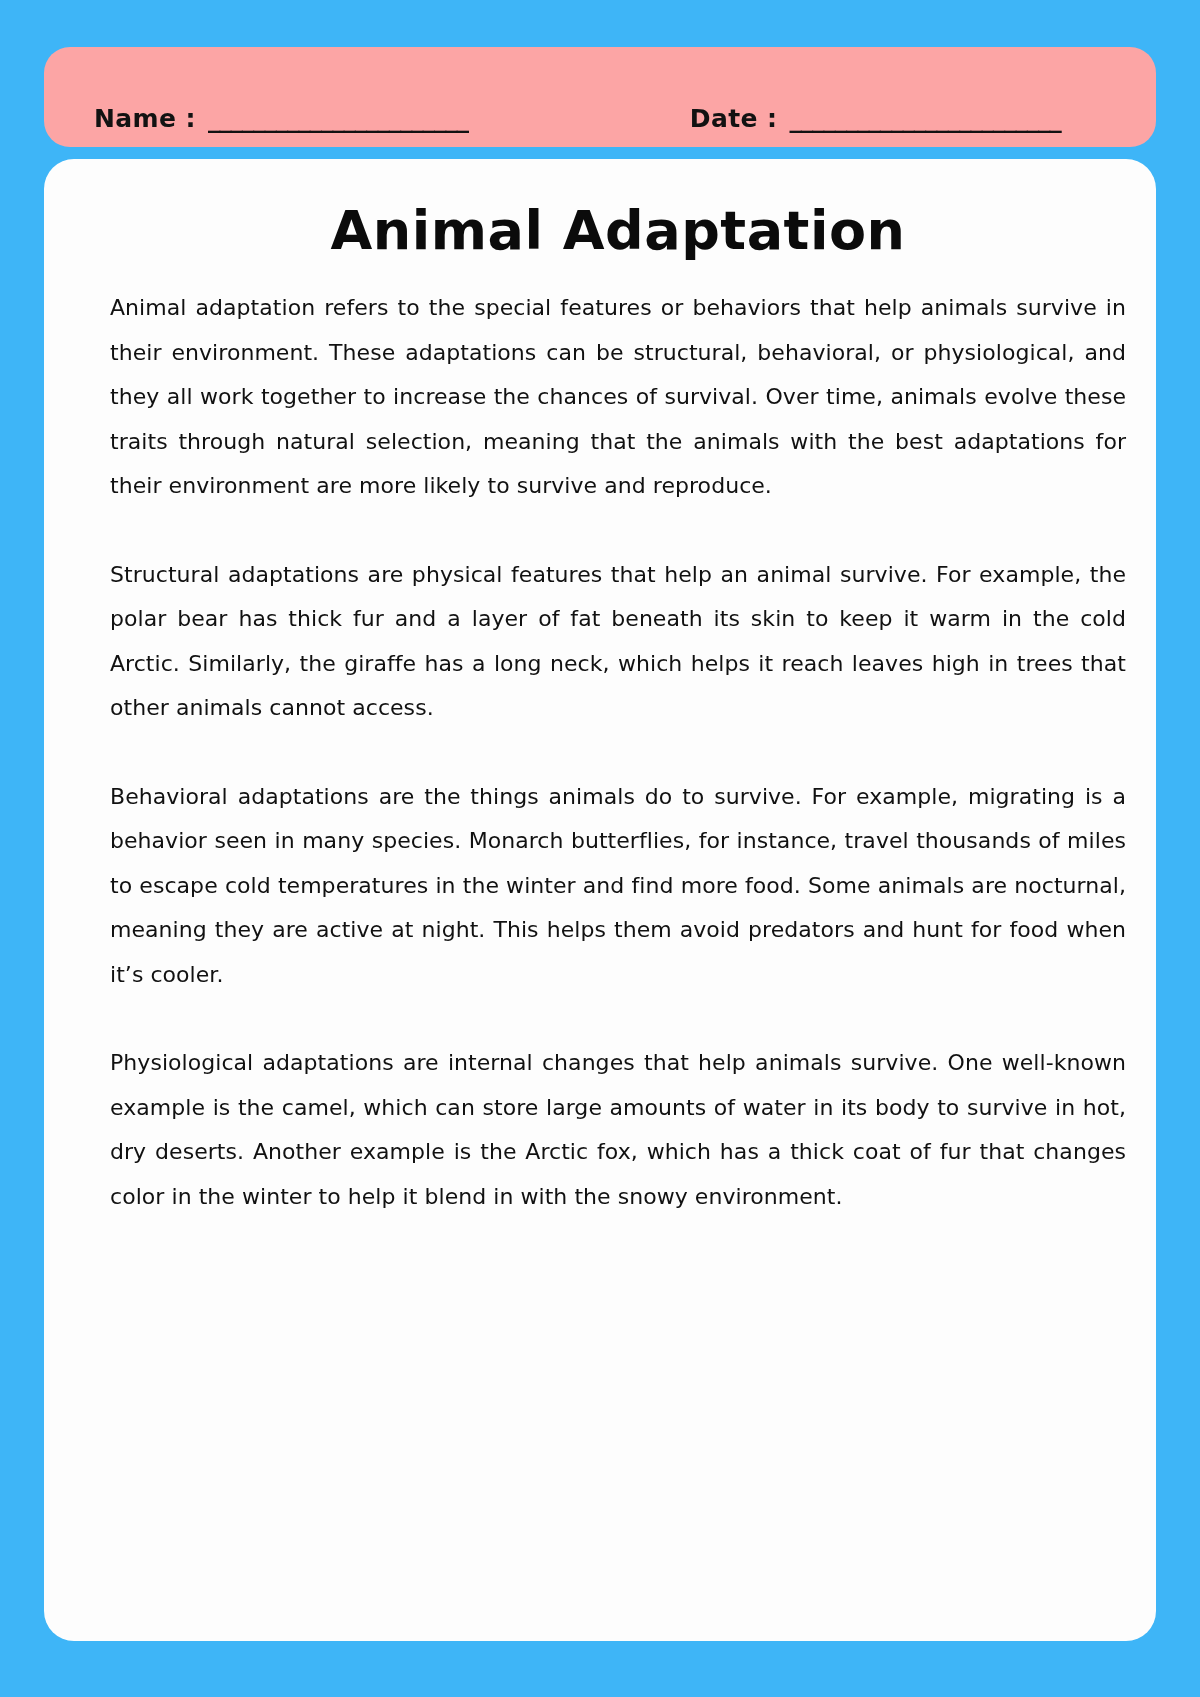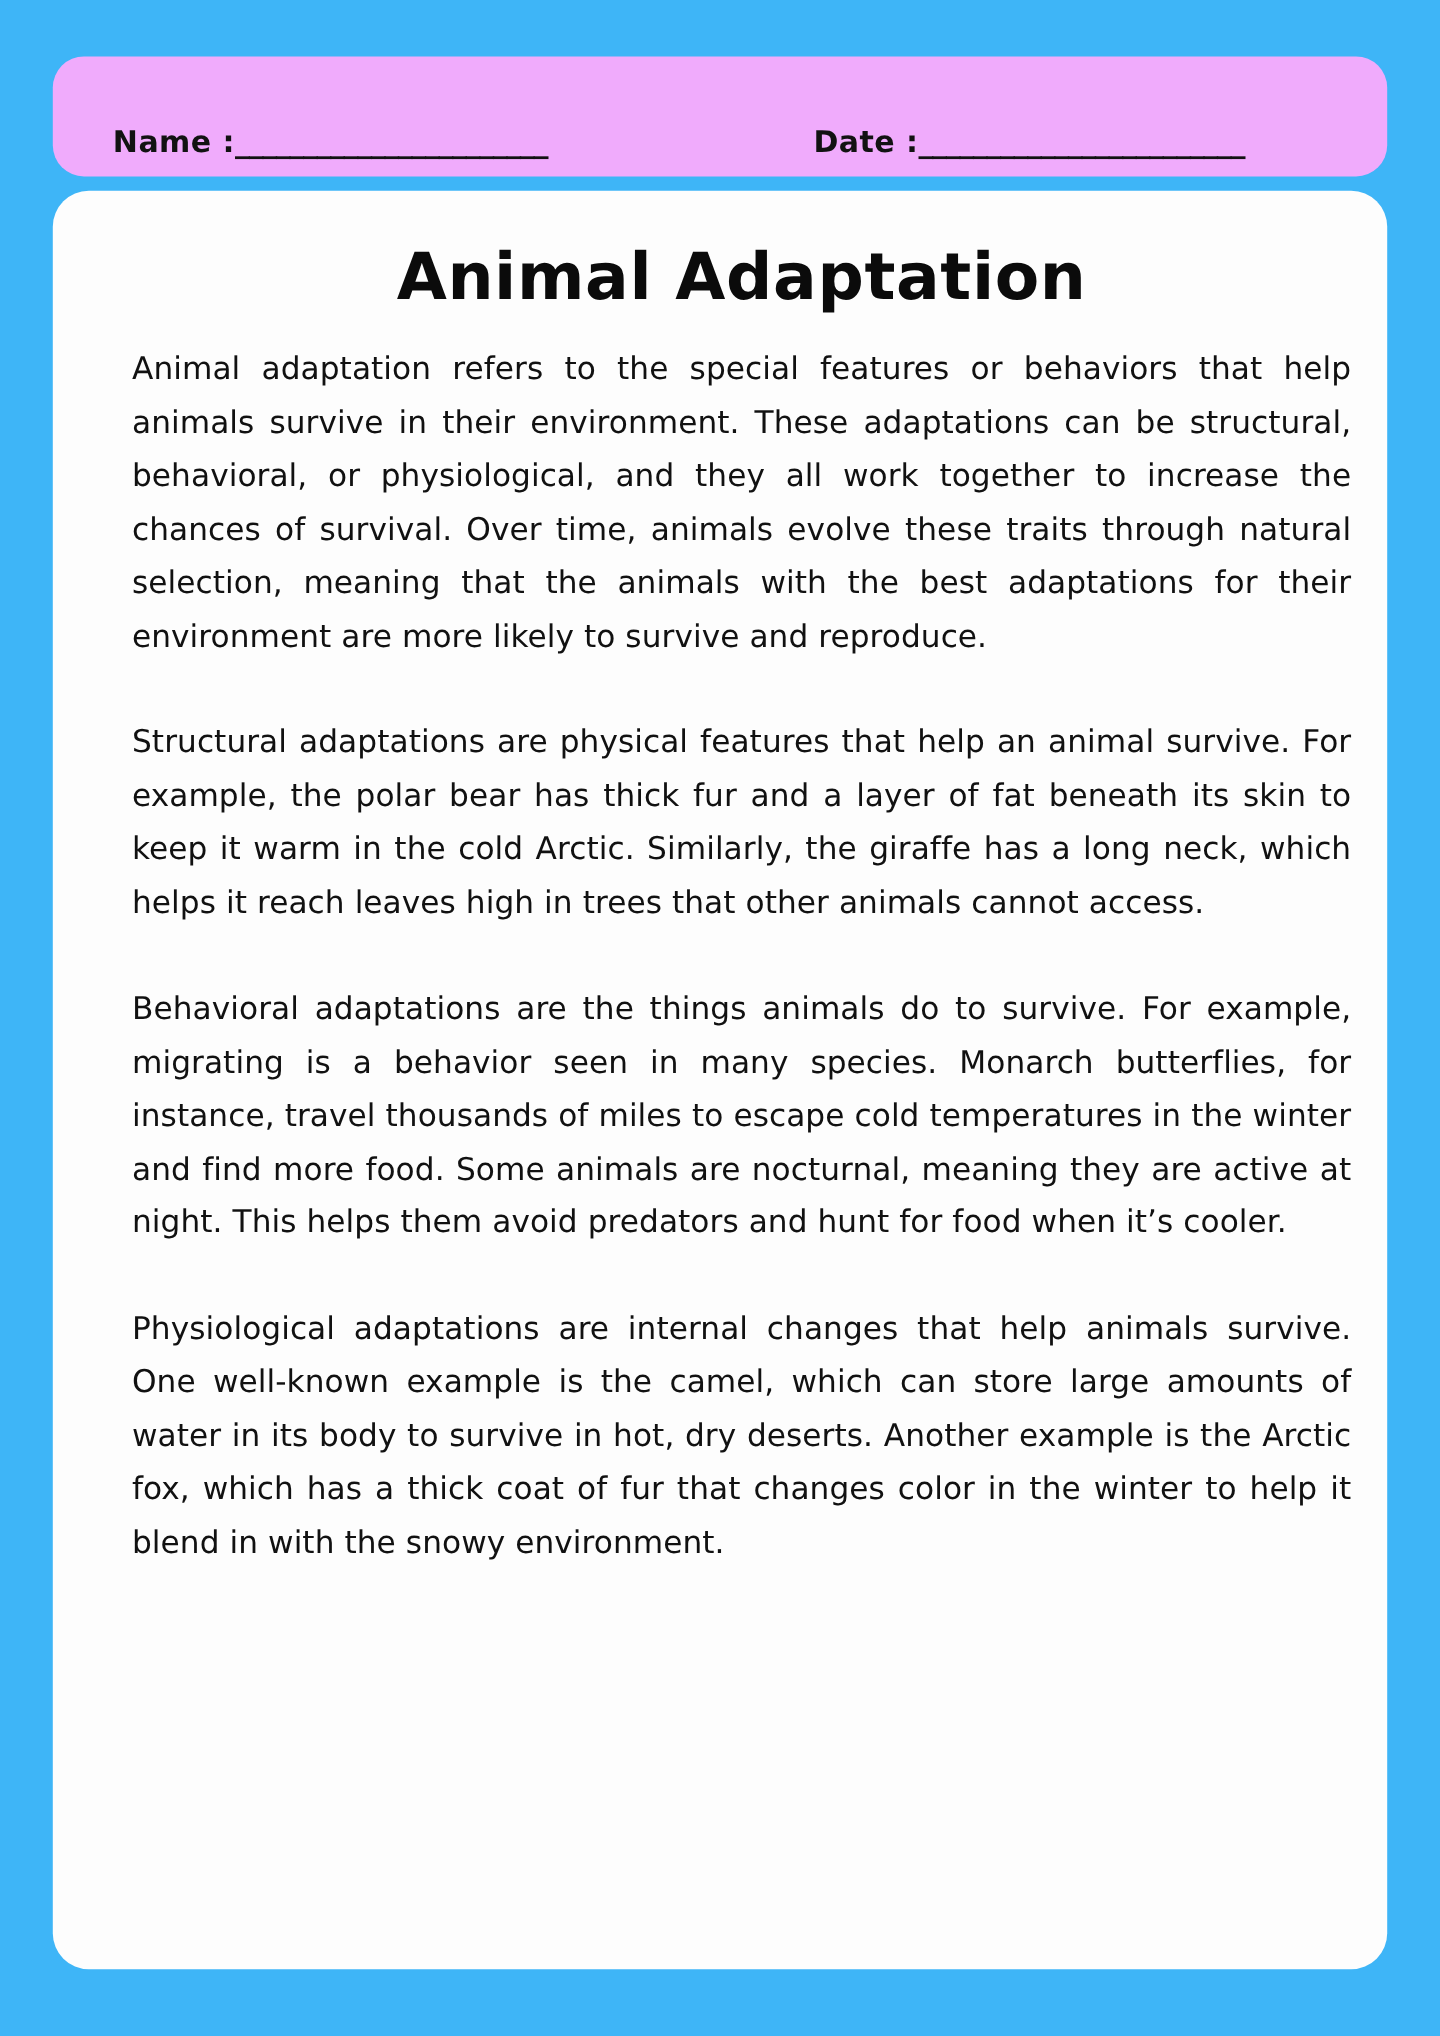--- a/index.html
+++ b/index.html
@@ -23,21 +23,21 @@
     box-sizing: border-box;
   }
 
   
   .header-card {
     position: absolute;
     left: 44px;
     top: 47px;
     width: 1112px;
     height: 100px;
-    background: #f0abfc;
+    background: #fca5a5;
     border-radius: 26px;
     box-sizing: border-box;
   }
 
   .header-row {
     position: absolute;
     left: 0;
     right: 0;
     bottom: 14px;
     height: 44px;
@@ -67,21 +67,21 @@
     font-weight: 600;
     color: #121212;
   }
 
   .field-rule {
     font-family: "DejaVu Sans", sans-serif;
     font-size: 25px;
     font-weight: 600;
     color: #121212;
     letter-spacing: -1.2px;
-    margin-left: 0;
+    margin-left: 12px;
   }
 
   
   .content-card {
     position: absolute;
     left: 44px;
     top: 159px;
     width: 1112px;
     height: 1482px;
     background: #FDFDFD;
@@ -97,21 +97,21 @@
     font-size: 54px;
     font-weight: 700;
     color: #0B0B0B;
     letter-spacing: 0.5px;
     margin: 8px 0 26px 0;
     line-height: 1.1;
   }
 
   .body-text {
     font-family: "DejaVu Sans", sans-serif;
-    font-size: 26px;
+    font-size: 22px;
     font-weight: 500;
     color: #111111;
     line-height: 44.5px;
     text-align: justify;
     text-justify: inter-word;
     margin: 0;
     letter-spacing: 0.05px;
   }
 
   .body-text + .body-text {

